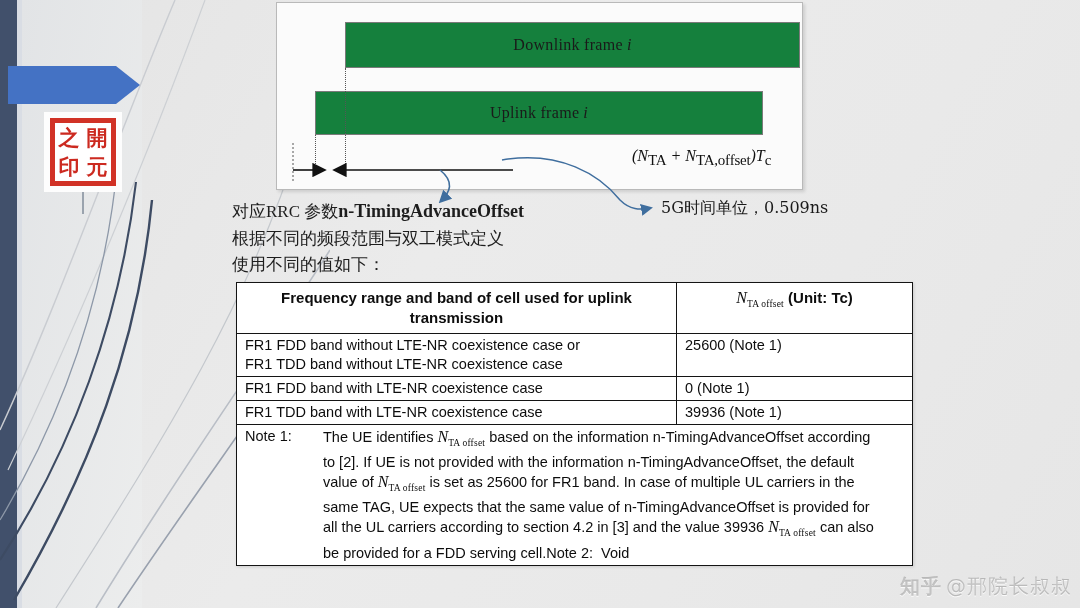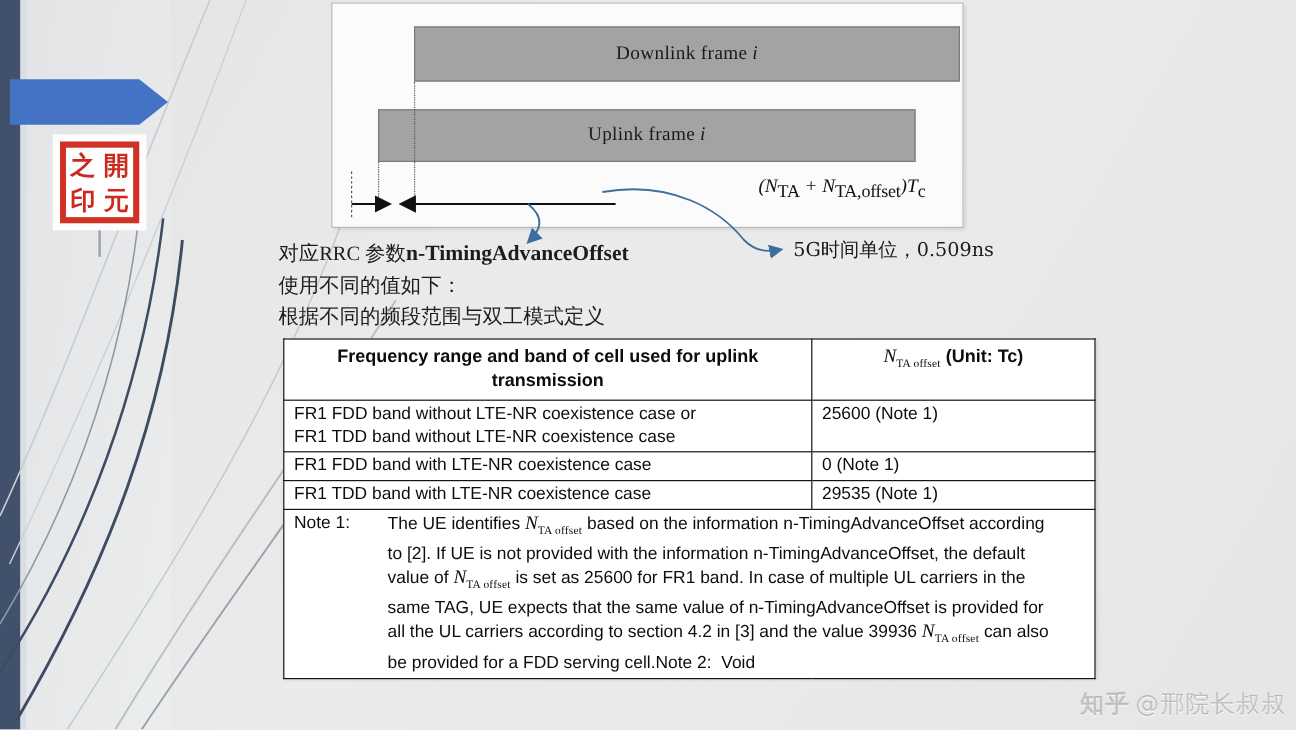--- a/index.html
+++ b/index.html
@@ -107,21 +107,21 @@
     left: 276px; top: 2px;
     width: 525px; height: 186px;
     background: #fbfbfb;
     border: 1px solid #b9b9b9;
     box-shadow: 2px 2px 3px rgba(0,0,0,0.12);
   }
   .frame-box {
     position: absolute;
     box-sizing: border-box;
     border: 1.5px solid #7a7a7a;
-    background: #a3a3a3;
+    background: #15803d;
     font-family: "Liberation Serif", serif;
     font-size: 16px;
     color: #1a1a1a;
     display: flex;
     align-items: center;
     justify-content: center;
     letter-spacing: .3px;
   }
   .dl-frame { left: 68px; top: 19px; width: 455px; height: 46px; }
   .ul-frame { left: 38px; top: 88px; width: 448px; height: 44px; }
@@ -326,22 +326,22 @@
       <marker id="bluehead" markerWidth="8" markerHeight="8" refX="6" refY="4" orient="auto">
         <path d="M0,0 L8,4 L0,8 z" fill="#3f6e9e"></path>
       </marker>
     </defs>
     <path d="M440 170 C 455 182, 450 192, 441 201" fill="none" stroke="#3f6e9e" stroke-width="1.6" marker-end="url(#bluehead)"></path>
     <path d="M502 160 C 560 150, 600 175, 620 200 C 630 210, 640 210, 650 208" fill="none" stroke="#3f6e9e" stroke-width="1.5" marker-end="url(#bluehead)"></path>
   </svg>
 
   <div class="cn-note">
     <div><span class="rrc">对应RRC 参数</span><span class="bold-italic">n-TimingAdvanceOffset</span></div>
+    <div>根据不同的频段范围与双工模式定义</div>
     <div>使用不同的值如下：</div>
-    <div>根据不同的频段范围与双工模式定义</div>
   </div>
 
   <div class="unit-note">5G时间单位，0.509ns</div>
 
   <table class="tbl">
     <colgroup>
         <col class="c1">
         <col class="c2">
       </colgroup>
     <tbody>
@@ -361,21 +361,21 @@
         <td>25600 (Note 1)</td>
       </tr>
 
       <tr>
         <td>FR1 FDD band with LTE-NR coexistence case</td>
         <td>0 (Note 1)</td>
       </tr>
 
       <tr>
         <td>FR1 TDD band with LTE-NR coexistence case</td>
-        <td>29535 (Note 1)</td>
+        <td>39936 (Note 1)</td>
       </tr>
 
 
       <tr>
         <td class="note-cell" colspan="2">
           <span class="note-lbl">Note 1:</span><span class="note-body"><span>The UE identifies </span><span class="nta"><span>N</span><sub>TA offset</sub></span><span> based on the information n-TimingAdvanceOffset according to [2]. If UE is not provided with the information n-TimingAdvanceOffset, the default value of </span><span class="nta"><span>N</span><sub>TA offset</sub></span><span> is set as 25600 for FR1 band. In case of multiple UL carriers in the same TAG, UE expects that the same value of n-TimingAdvanceOffset is provided for all the UL carriers according to section 4.2 in [3] and the value 39936 </span><span class="nta"><span>N</span><sub>TA offset</sub></span><span> can also be provided for a FDD serving cell.Note 2:</span>&nbsp;&nbsp;<span>Void</span></span>
         </td>
       </tr>
     </tbody>
   </table>

